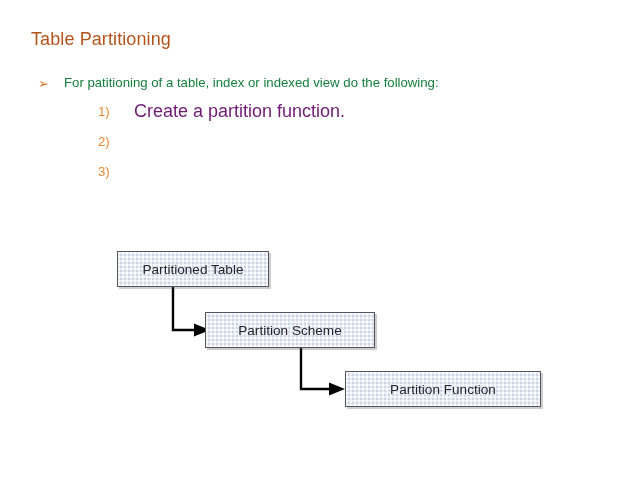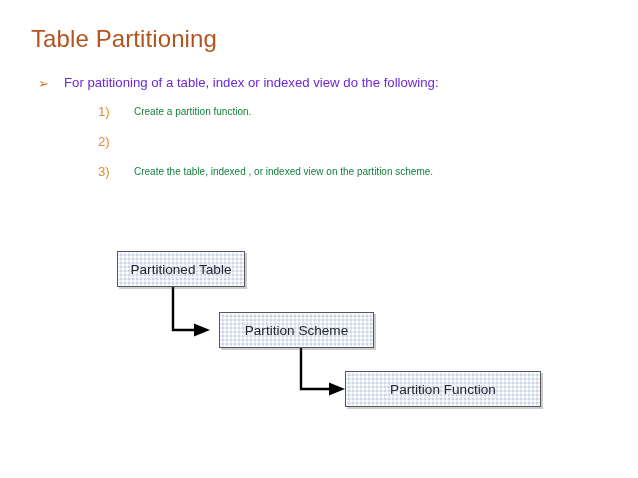--- a/index.html
+++ b/index.html
@@ -19,21 +19,21 @@
     height: 478px;
     background: #ffffff;
     overflow: hidden;
   }
 
   
   #slide-title {
     position: absolute;
     left: 31px;
     top: 27px;
-    font-size: 24px;
+    font-size: 18px;
     line-height: 24px;
     color: #b4541d;
     letter-spacing: 0.1px;
     white-space: nowrap;
   }
 
   
   #bullet-list {
     position: absolute;
     left: 38px;
@@ -50,21 +50,21 @@
   .lvl1-marker {
     width: 26px;
     flex: 0 0 26px;
     color: #d4762a;
     font-size: 13px;
     line-height: 18px;
     padding-top: 1px;
   }
   .lvl1-text {
     flex: 1 1 auto;
-    color: #6d28d9;
+    color: #15803d;
     font-size: 13.2px;
     line-height: 18px;
   }
 
   .lvl2-list {
     margin-top: 4px;
     padding-left: 60px;
   }
   .lvl2-row {
     display: flex;
@@ -72,22 +72,22 @@
     margin-bottom: 11px;
   }
   .lvl2-marker {
     flex: 0 0 36px;
     color: #e78b34;
     font-size: 13.2px;
     line-height: 19px;
   }
   .lvl2-text {
     flex: 1 1 auto;
-    color: #15803d;
-    font-size: 10px;
+    color: #701a75;
+    font-size: 18px;
     line-height: 19px;
     max-width: 415px;
   }
 
   
   #diagram {
     position: absolute;
     left: 0;
     top: 0;
     width: 638px;
@@ -107,22 +107,22 @@
     box-shadow: 2px 2px 0 rgba(90,90,95,0.30);
     display: flex;
     align-items: center;
     justify-content: center;
     color: #24242a;
     font-size: 13.6px;
     white-space: nowrap;
     pointer-events: auto;
   }
 
-  #box-partitioned-table { left: 117px; top: 251px; width: 128px; height: 36px; }
-  #box-partition-scheme  { left: 219px; top: 312px; width: 155px; height: 36px; }
+  #box-partitioned-table { left: 117px; top: 251px; width: 152px; height: 36px; }
+  #box-partition-scheme  { left: 205px; top: 312px; width: 170px; height: 36px; }
   #box-partition-function{ left: 345px; top: 371px; width: 196px; height: 36px; }
 
   .connector { position: absolute; left: 0; top: 0; overflow: visible; }
 </style>
 </head>
 <body>
 
 <div id="slide">
 
   <div id="slide-title">Table Partitioning</div>
@@ -140,21 +140,20 @@
         <span class="lvl2-marker">1)</span>
         <span class="lvl2-text">Create a partition function.</span>
       </div>
 
       <div class="lvl2-row">
         <span class="lvl2-marker">2)</span>
       </div>
 
       <div class="lvl2-row">
         <span class="lvl2-marker">3)</span>
-        <span class="lvl2-text">Create the table, indexed , or indexed view on the partition scheme.</span>
       </div>
 
     </div>
   </div>
 
   <div id="diagram">
 
     <svg class="connector" width="638" height="478" xmlns="http://www.w3.org/2000/svg">
 
       <path d="M173,287 L173,330 L196,330" fill="none" stroke="#000000" stroke-width="2.4"></path>

